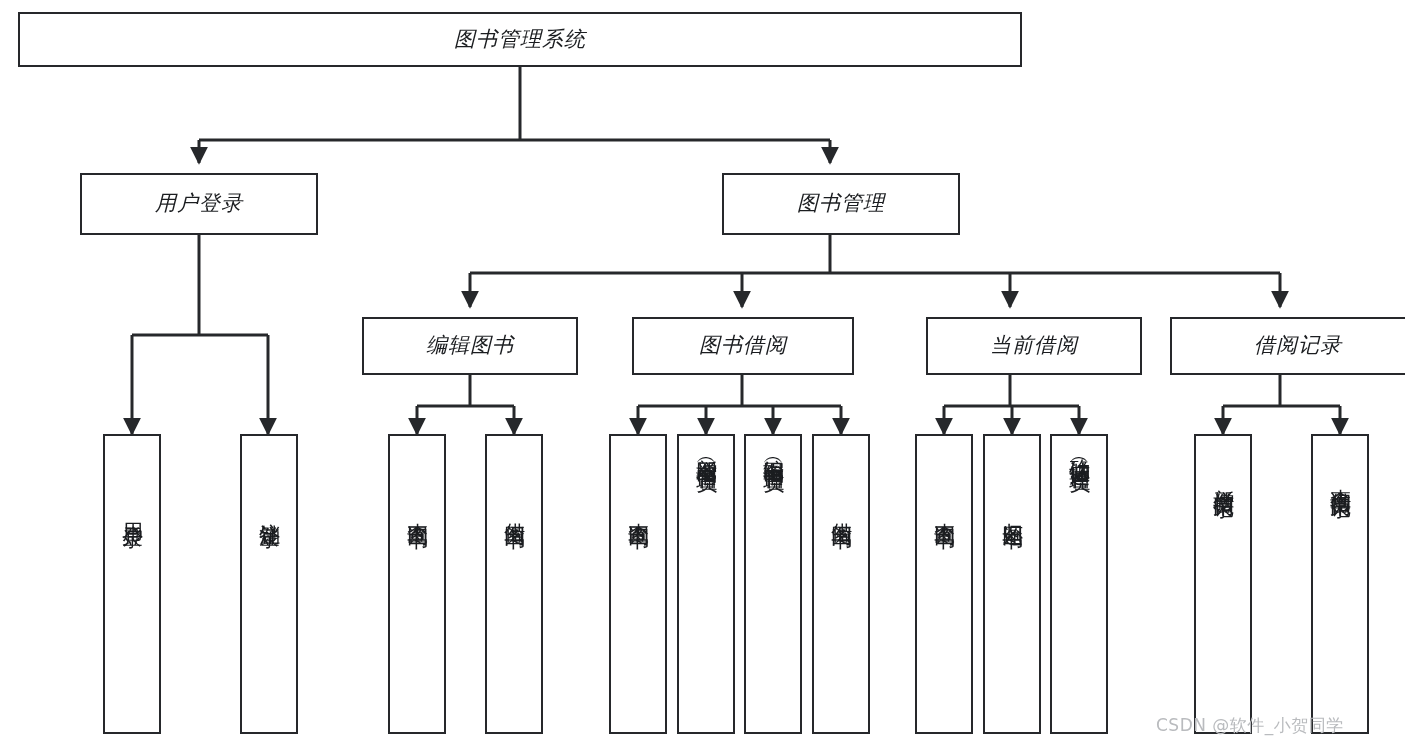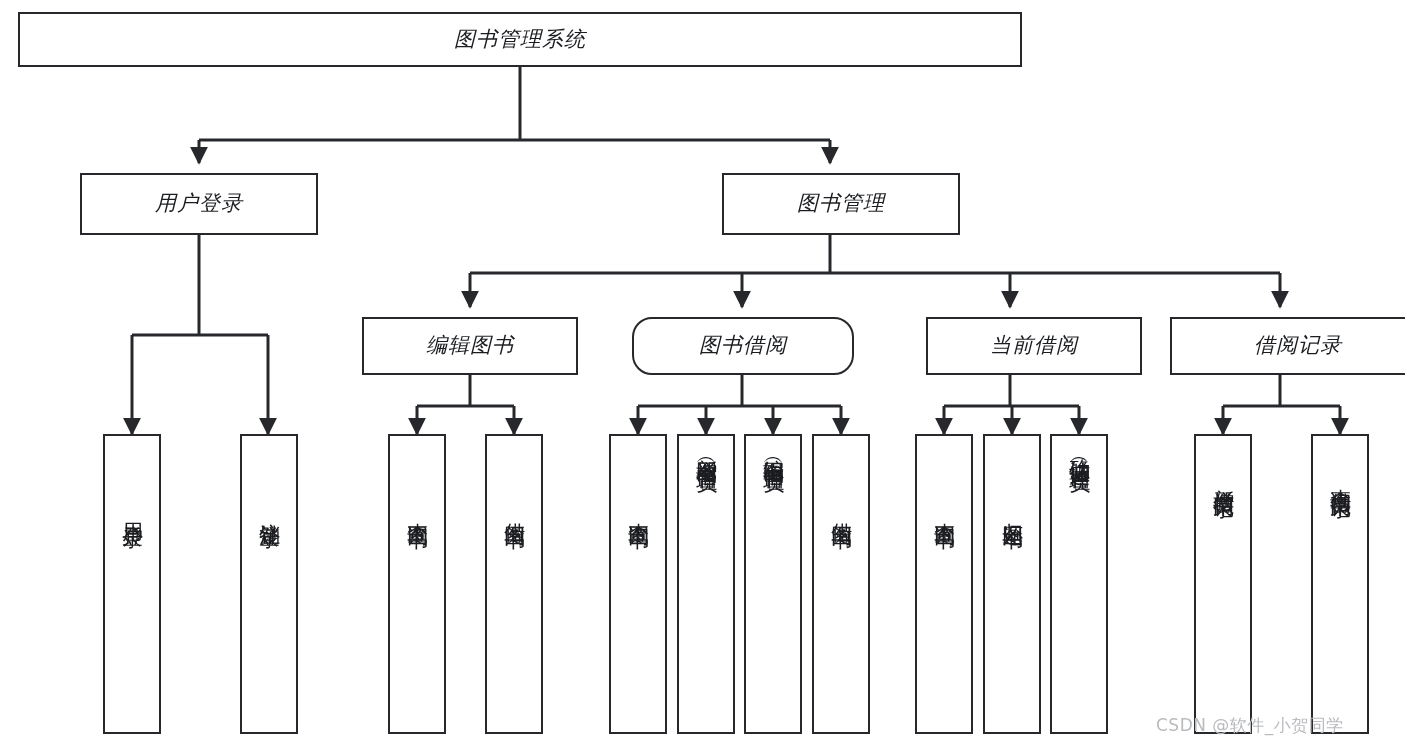--- a/index.html
+++ b/index.html
@@ -131,21 +131,21 @@
   <div class="node lvl1" style="left:80px; top:173px; width:238px; height:62px;">
     <span class="label-h">用户登录</span>
   </div>
   <div class="node lvl1" style="left:710px; top:173px; width:238px; height:62px;margin-left:12px;">
     <span class="label-h">图书管理</span>
   </div>
 
   <div class="node lvl2" style="left:362px; top:317px; width:216px; height:58px;">
     <span class="label-h">编辑图书</span>
   </div>
-  <div class="node lvl2" style="left:632px; top:317px; width:222px; height:58px;border-radius:20px;">
+  <div class="node lvl2" style="left:632px; top:317px; width:222px; height:58px;">
     <span class="label-h">图书借阅</span>
   </div>
   <div class="node lvl2" style="left:902px; top:317px; width:216px; height:58px;margin-left:24px;">
     <span class="label-h">当前借阅</span>
   </div>
   <div class="node lvl2" style="left:1170px; top:317px; width:256px; height:58px;">
     <span class="label-h">借阅记录</span>
   </div>
 
   <div class="node leaf" style="left:103px; top:434px; width:58px; height:300px; padding-top:70px;">

